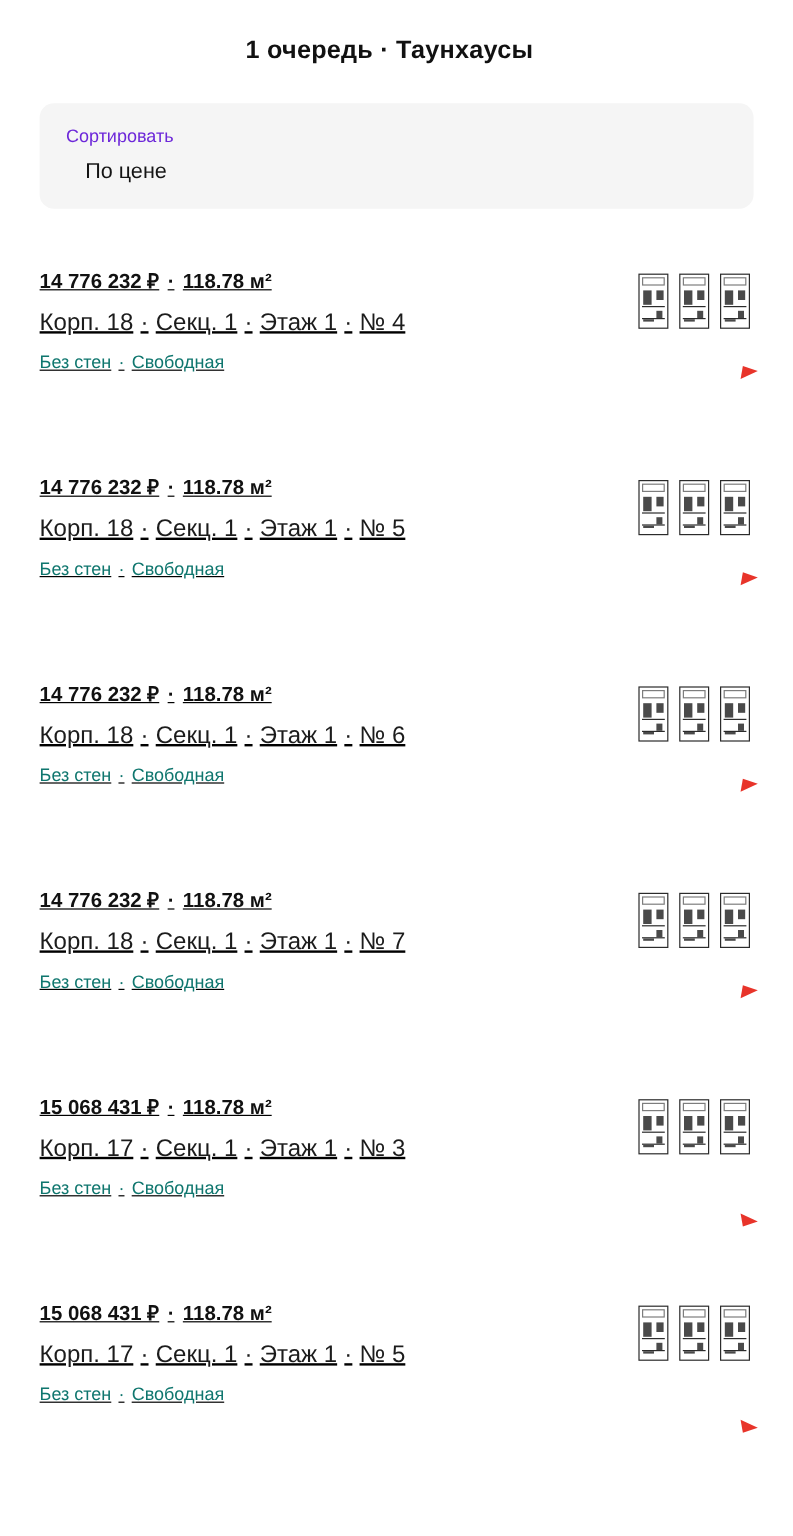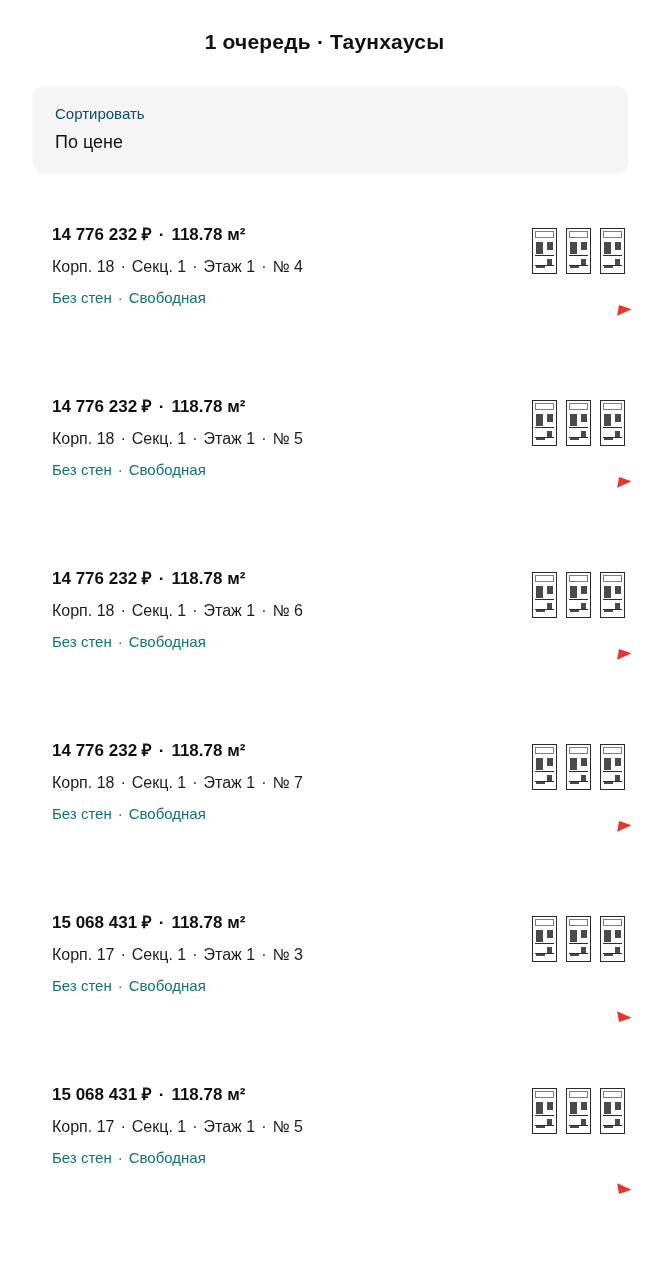--- a/index.html
+++ b/index.html
@@ -29,53 +29,55 @@
     padding: 0 6px;
   }
   .sort-card {
     margin: 10px 33px 0 33px;
     background: #f5f5f5;
     border-radius: 12px;
     padding: 19px 22px 21px 22px;
   }
   .sort-label {
     font-size: 15px;
-    color: #0c4a6e;
+    color: #6d28d9;
     margin-bottom: 10px;
   }
   .sort-value {
     font-size: 18px;
     color: #141414;
+    margin-left: 16px;
   }
   .list {
     margin-top: 40px;
   }
   .row {
     position: relative;
-    padding: 0 33px 0 52px;
+    padding: 0 33px 0 33px;
     height: 172px;
+    text-decoration: underline;
   }
   .row-main {
     padding-top: 8px;
     max-width: 430px;
   }
   .line1 {
     font-size: 17px;
     font-weight: bold;
     color: #111111;
     margin-bottom: 13px;
     white-space: nowrap;
   }
   .line1 .sep {
     padding: 0 7px;
     font-weight: bold;
   }
   .line1 .area { font-weight: bold; }
   .line2 {
-    font-size: 16px;
+    font-size: 20px;
     color: #1c1c1c;
     margin-bottom: 13px;
     white-space: nowrap;
   }
   .line2 .sep { padding: 0 6px; color: #1c1c1c; }
   .line3 {
     font-size: 15px;
     color: #0f766e;
     white-space: nowrap;
   }

